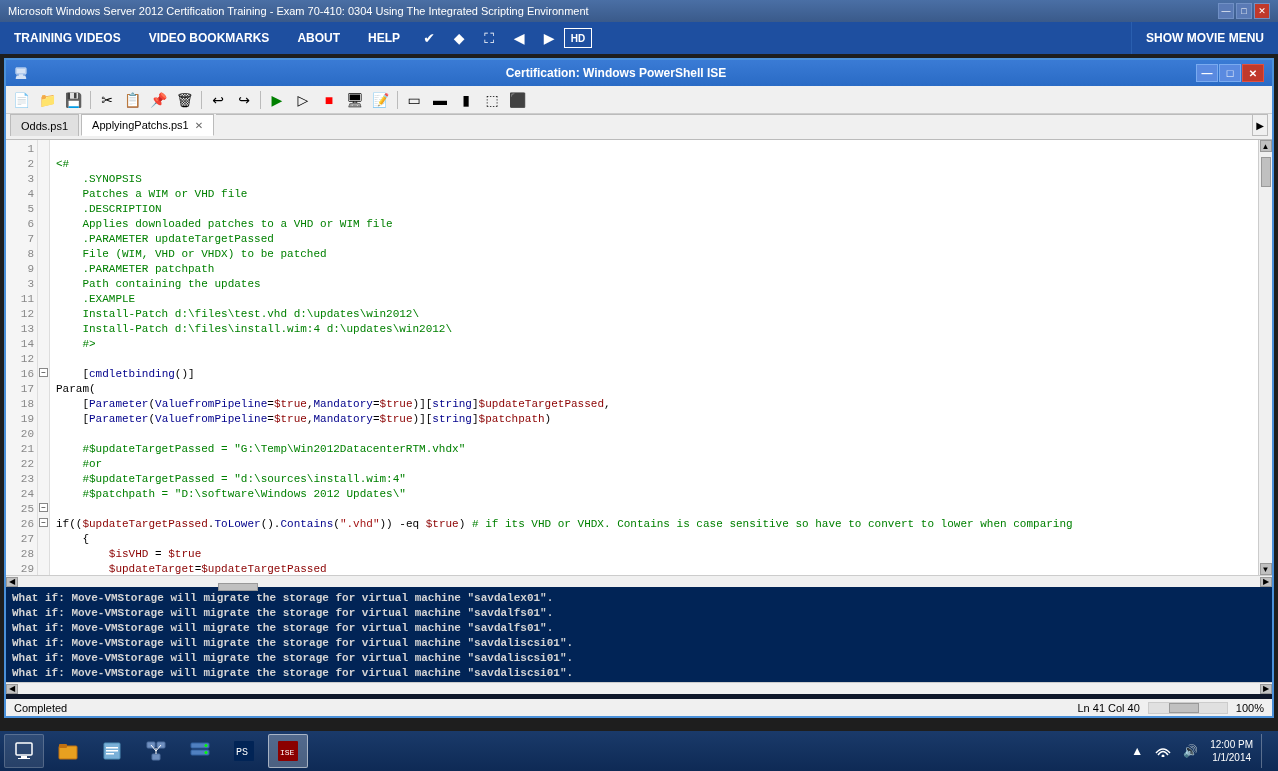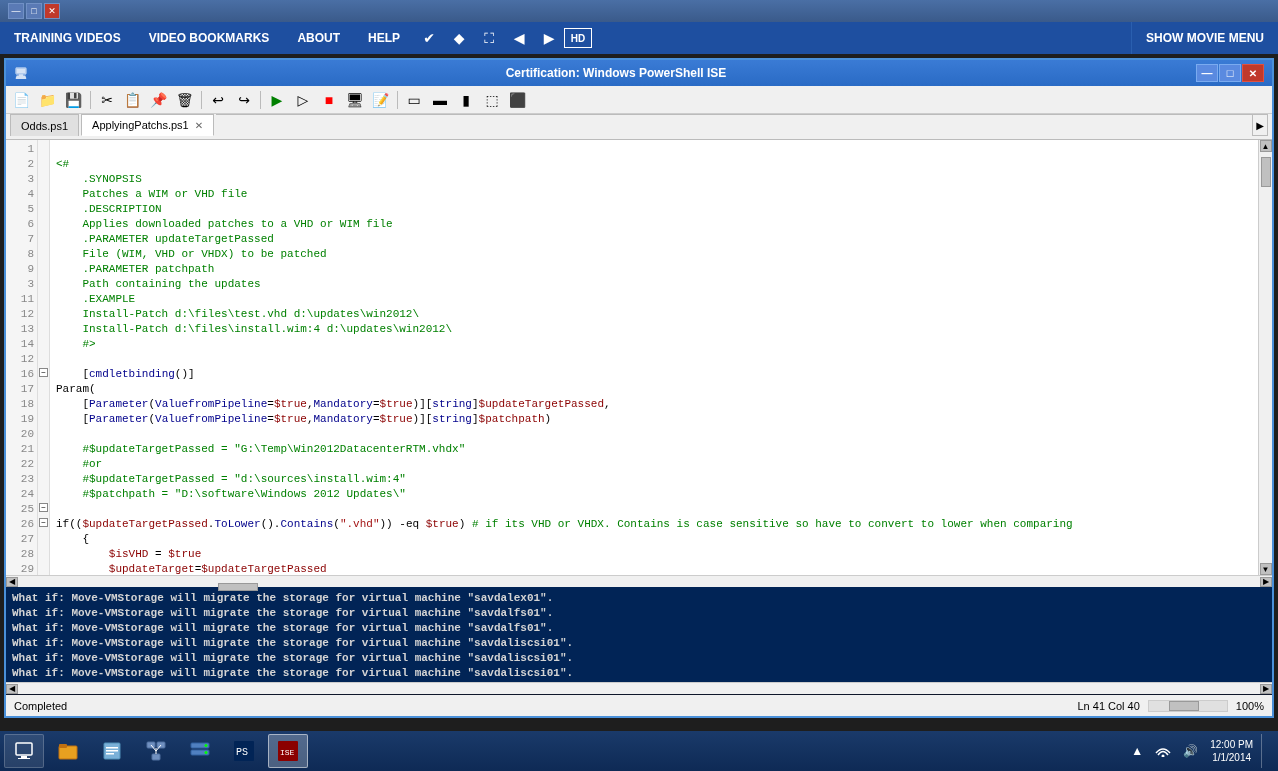--- a/index.html
+++ b/index.html
@@ -195,21 +195,21 @@
       line-height: 15px;
       padding: 4px 6px;
       height: 95px;
       overflow: hidden;
       font-weight: bold;
     }
 
     
     #status-bar {
       background: #f0f0f0;
-      border-top: 1px solid #0f172a;
+      border-top: 5px solid #0f172a;
       height: 22px;
       display: flex;
       align-items: center;
       justify-content: space-between;
       padding: 0 8px;
       font-size: 11px;
       color: #000;
       gap: 10px;
     }
     #status-bar .status-right { display: flex; align-items: center; gap: 8px; }
@@ -246,20 +246,21 @@
       width: 12px;
       background: #f5f5f5;
       border-right: 1px solid #ddd;
       overflow: hidden;
     }
   </style>
 </head>
 <body>
 
 <div id="title-bar">
+  <span style="font-size:11px;">Microsoft Windows Server 2012 Certification Training - Exam 70-410: 0304 Using The Integrated Scripting Environment</span>
   <div class="win-controls">
     <div class="win-btn">—</div>
     <div class="win-btn">□</div>
     <div class="win-btn close" style="background:#c0392b;">✕</div>
   </div>
 </div>
 
 <div id="top-nav">
   <div class="nav-btn">TRAINING VIDEOS</div>
   <div class="nav-btn">VIDEO BOOKMARKS</div>

